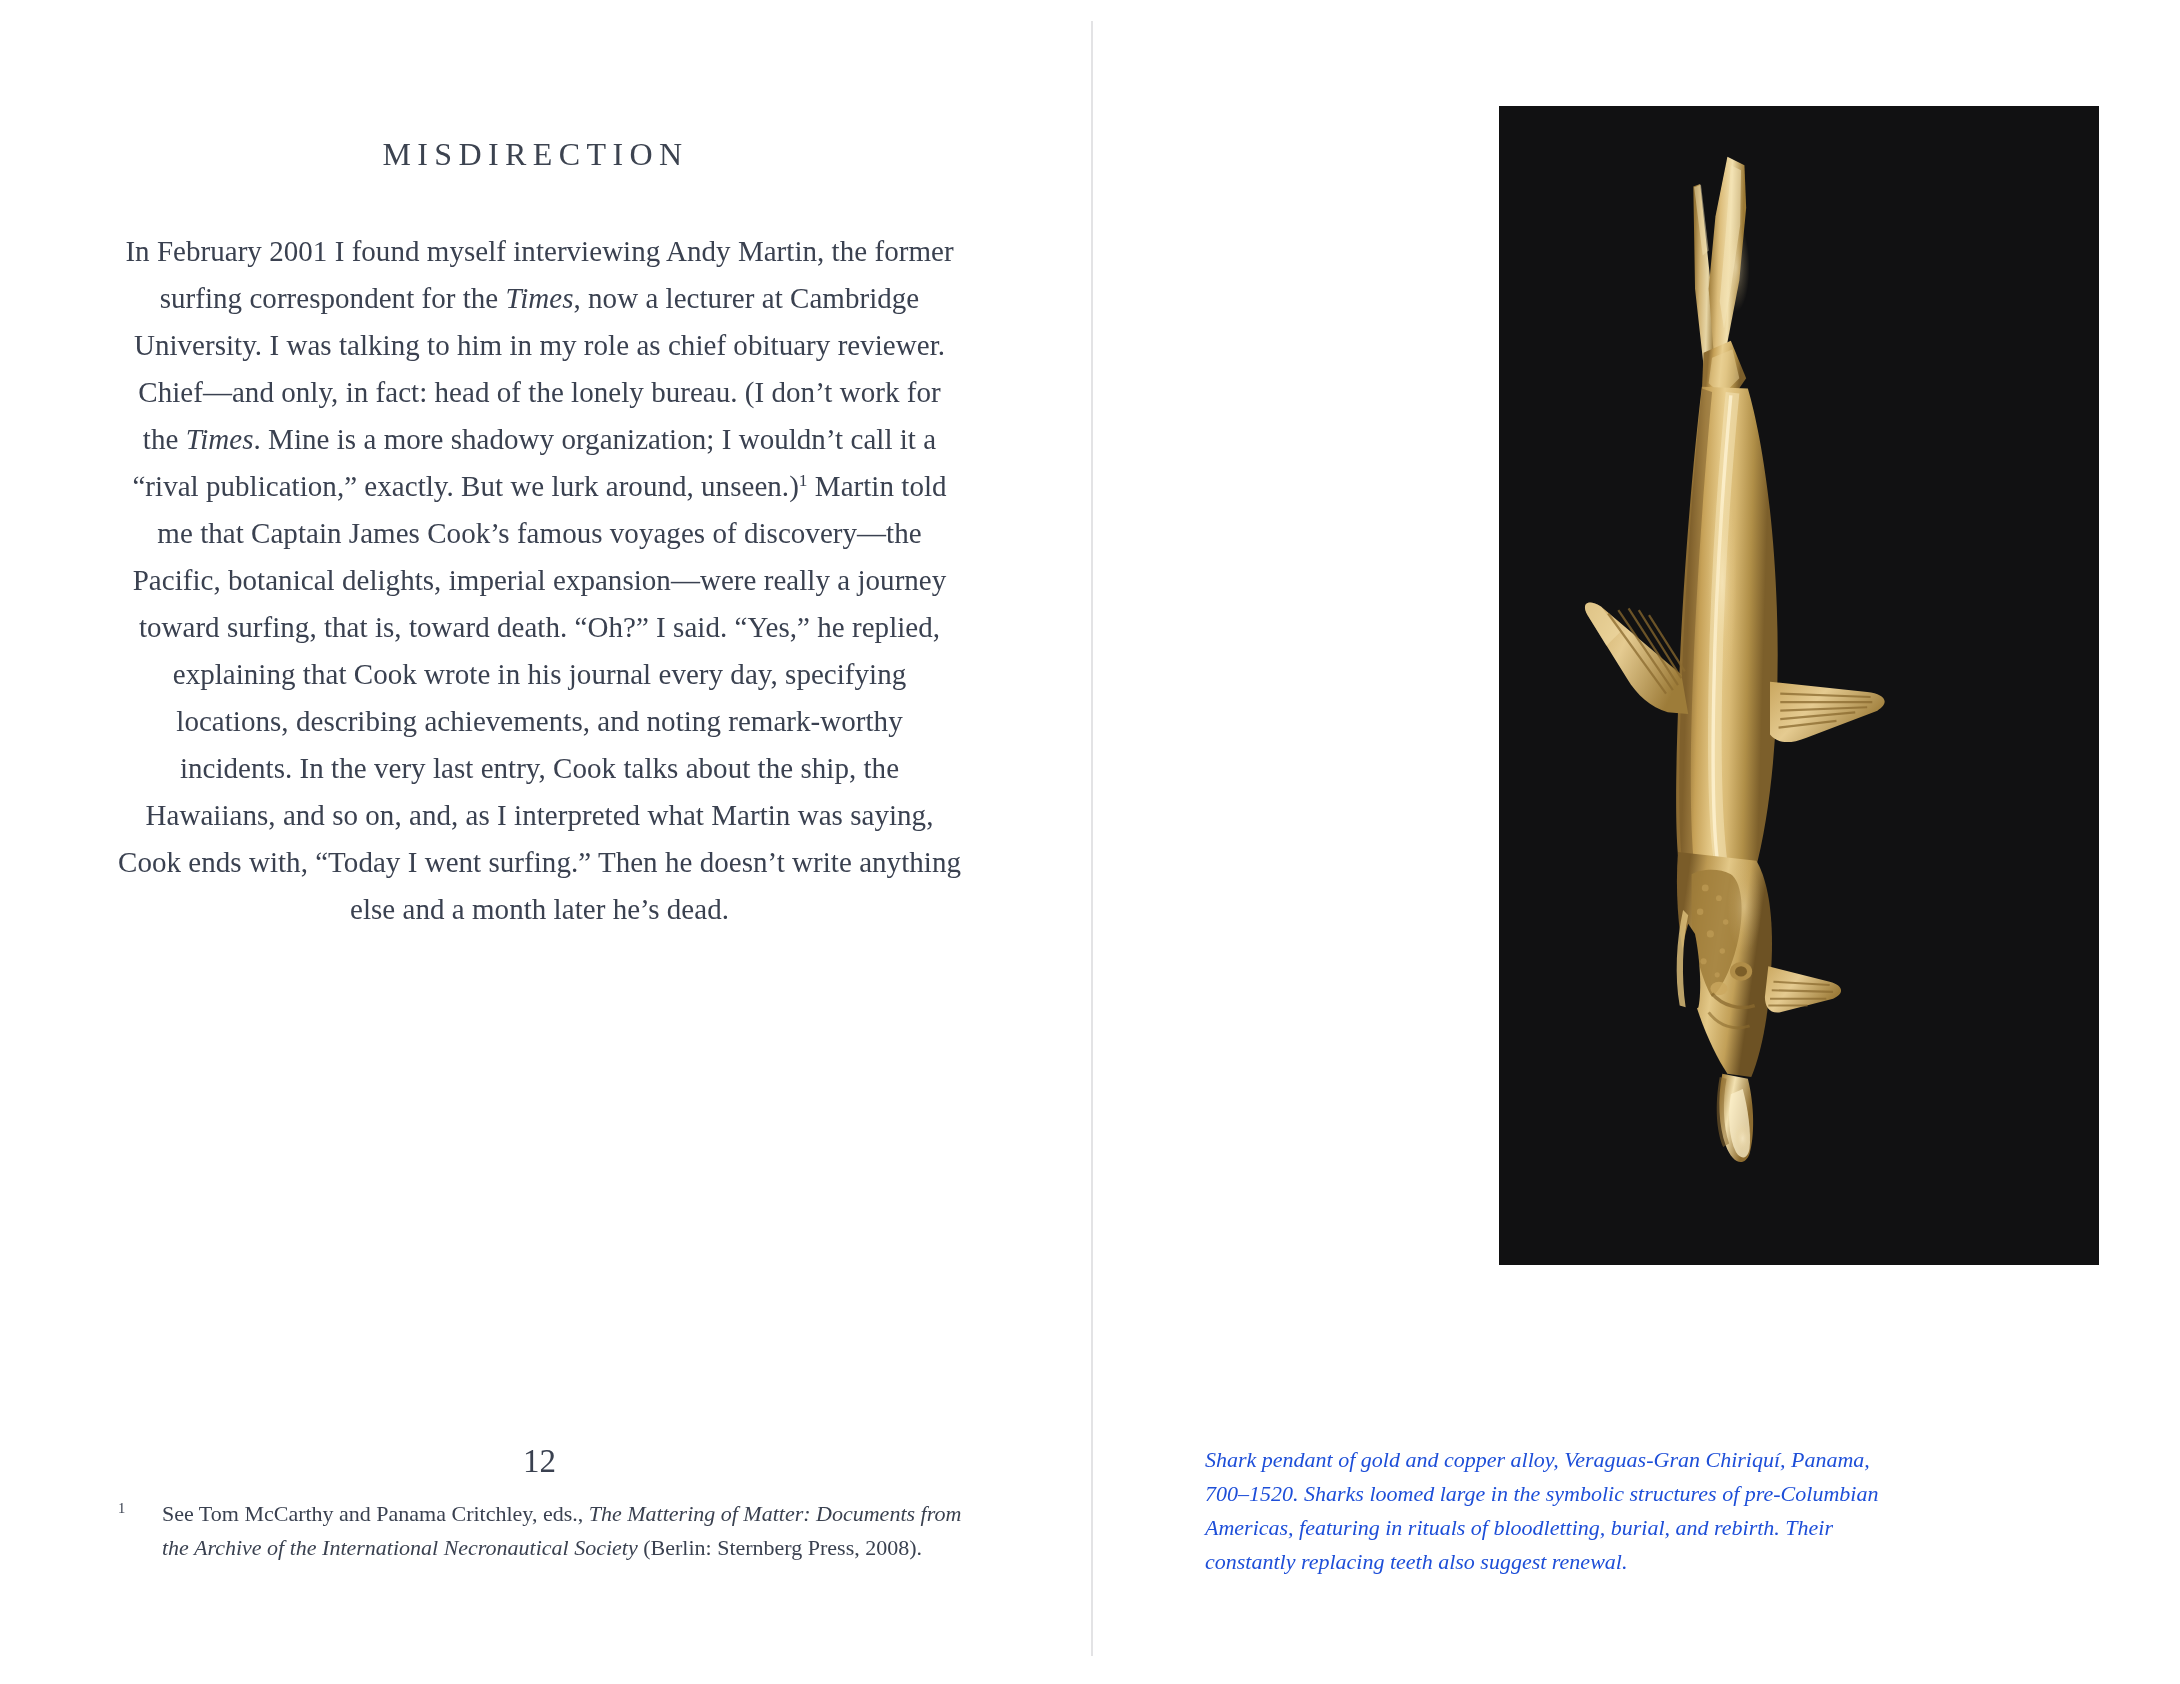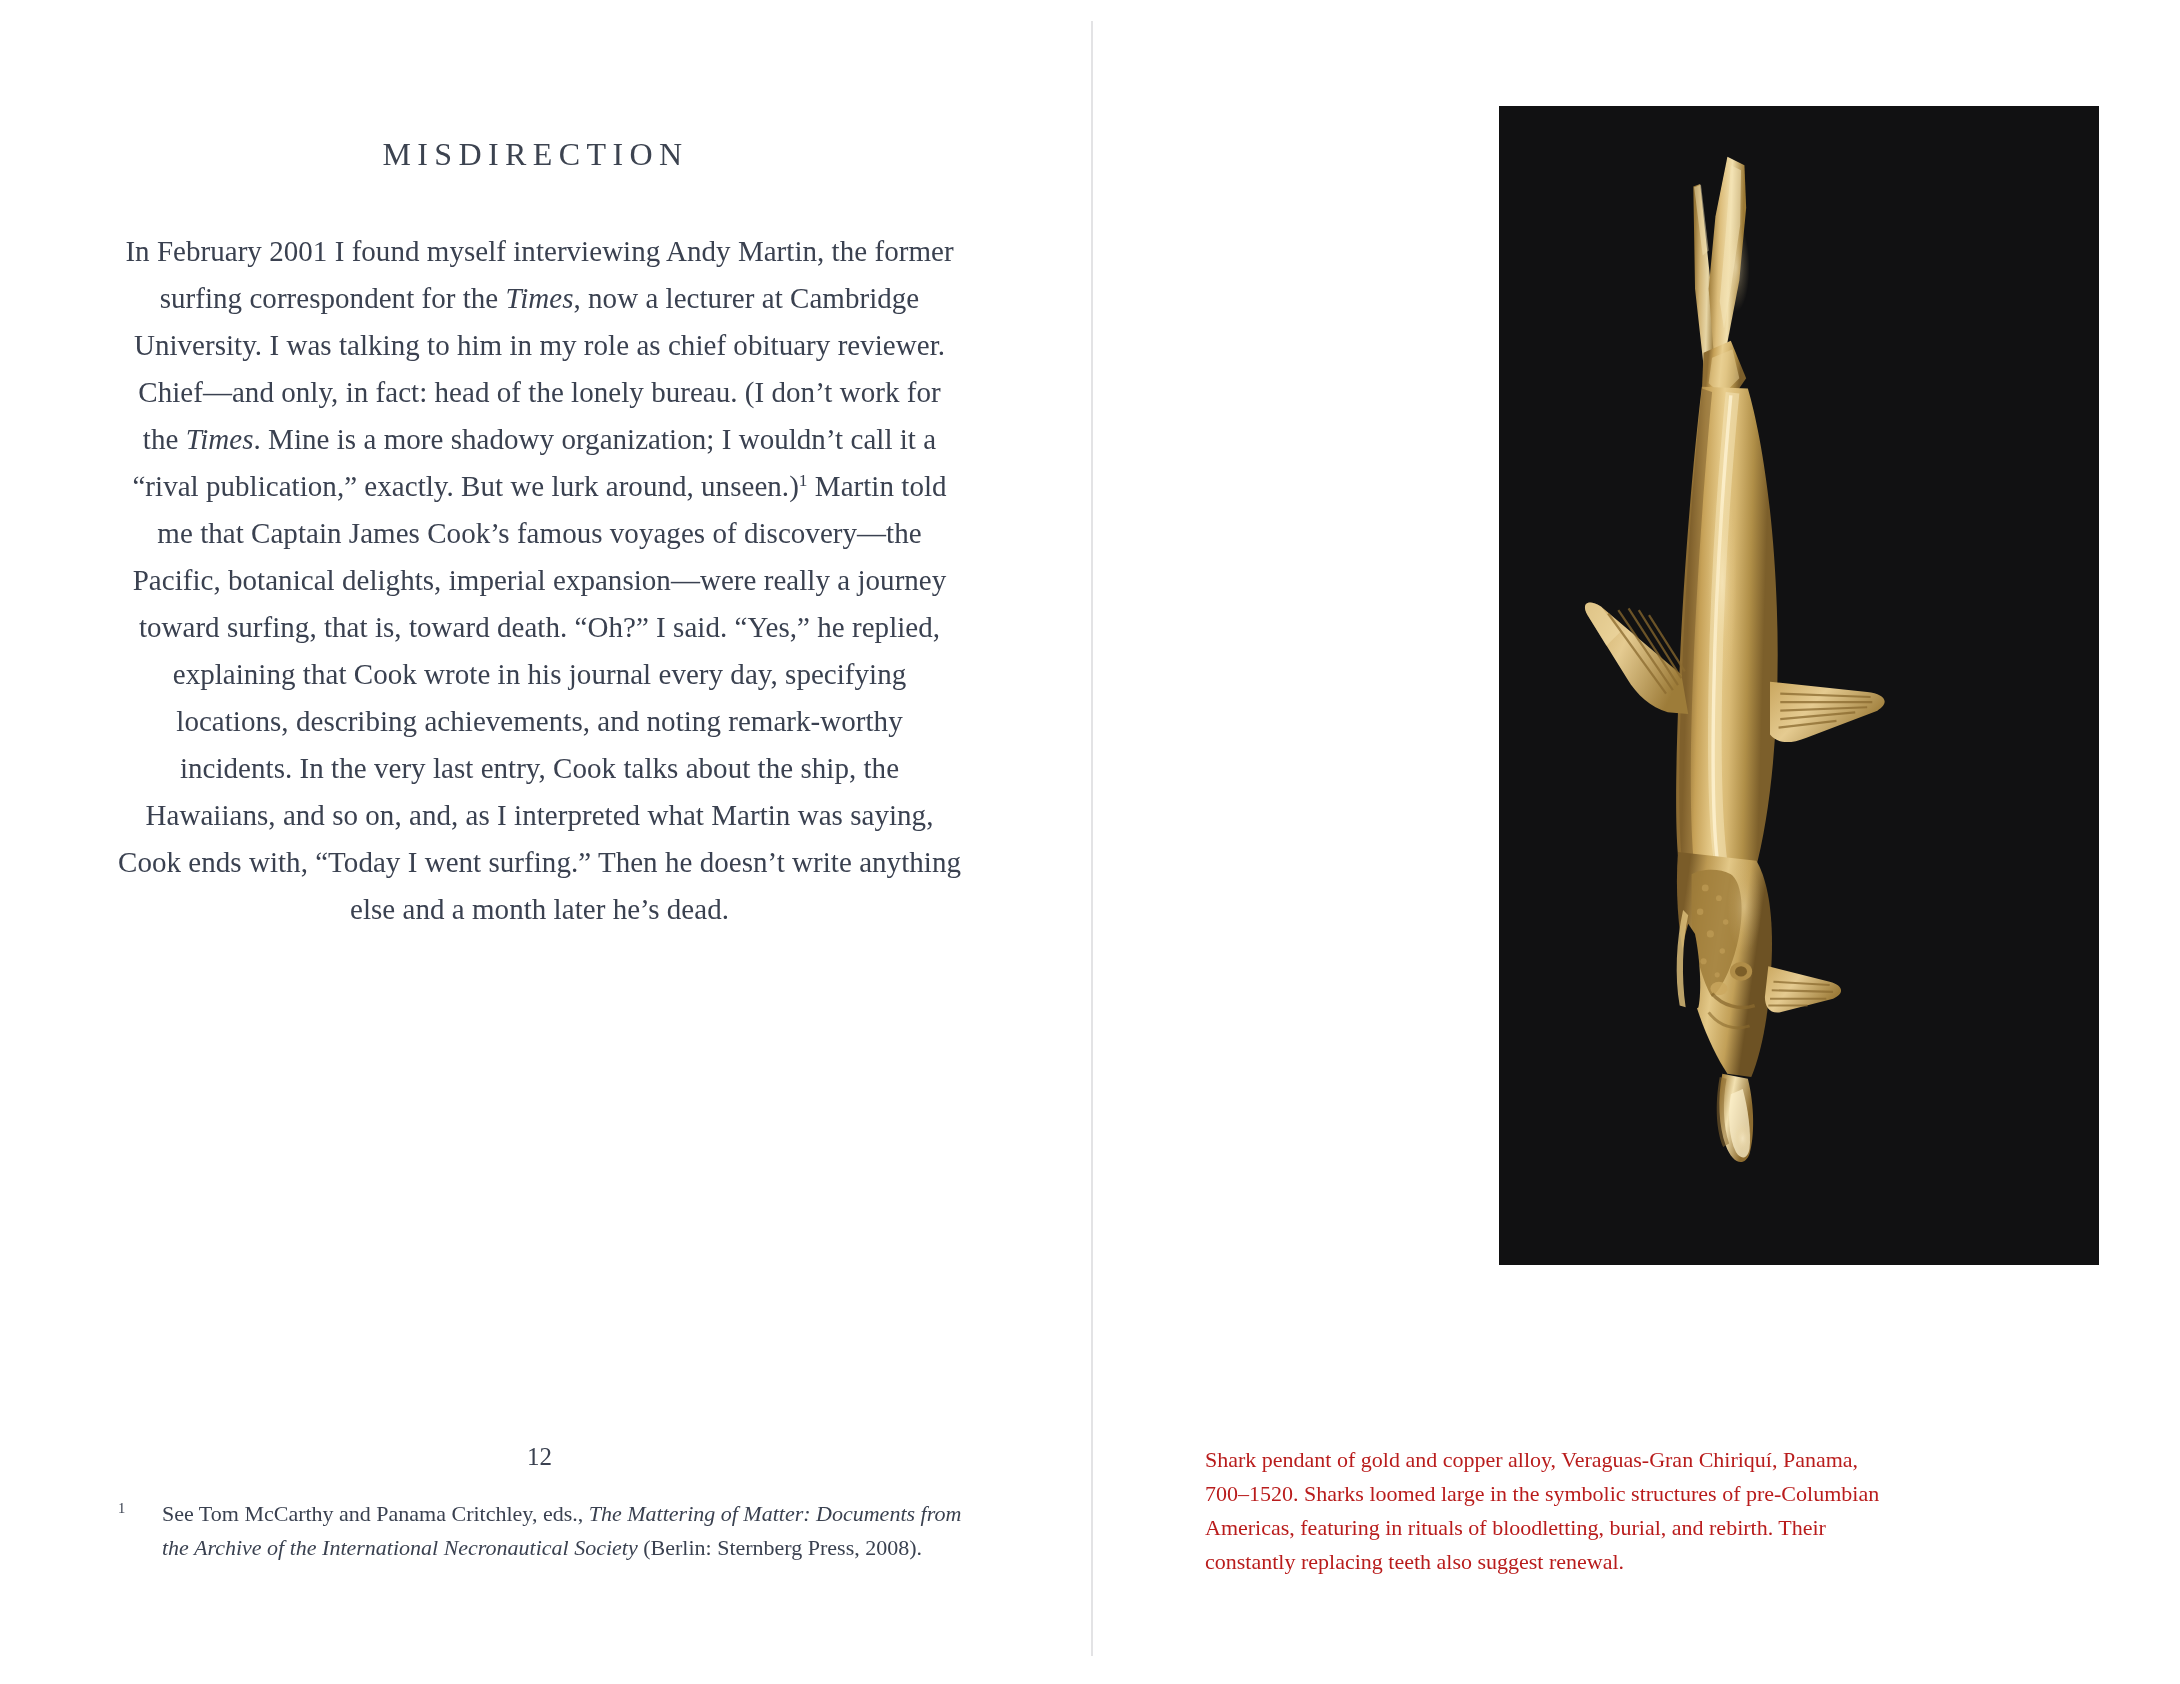--- a/index.html
+++ b/index.html
@@ -83,21 +83,21 @@
     letter-spacing: 0;
   }
 
   
   .folio {
     position: absolute;
     left: 118px;
     top: 1443px;
     width: 843px;
     text-align: center;
-    font-size: 25px;
+    font-size: 33px;
     color: #3a4150;
   }
 
   
   .footnote {
     position: absolute;
     left: 118px;
     top: 1497px;
     width: 852px;
     font-size: 22px;
@@ -141,21 +141,22 @@
     height: 100%;
   }
 
   .caption {
     position: absolute;
     left: 112px; 
     top: 1443px;
     width: 681px;
     font-size: 22px;
     line-height: 34px;
-    color: #b91c1c;
+    color: #1d4ed8;
+    font-style: italic;
   }
 </style>
 </head>
 <body style="background: rgb(255, 255, 255);">
 
 <div class="spread">
 
   <div class="page-left">
 
     <div class="chapter-title">MISDIRECTION</div>

